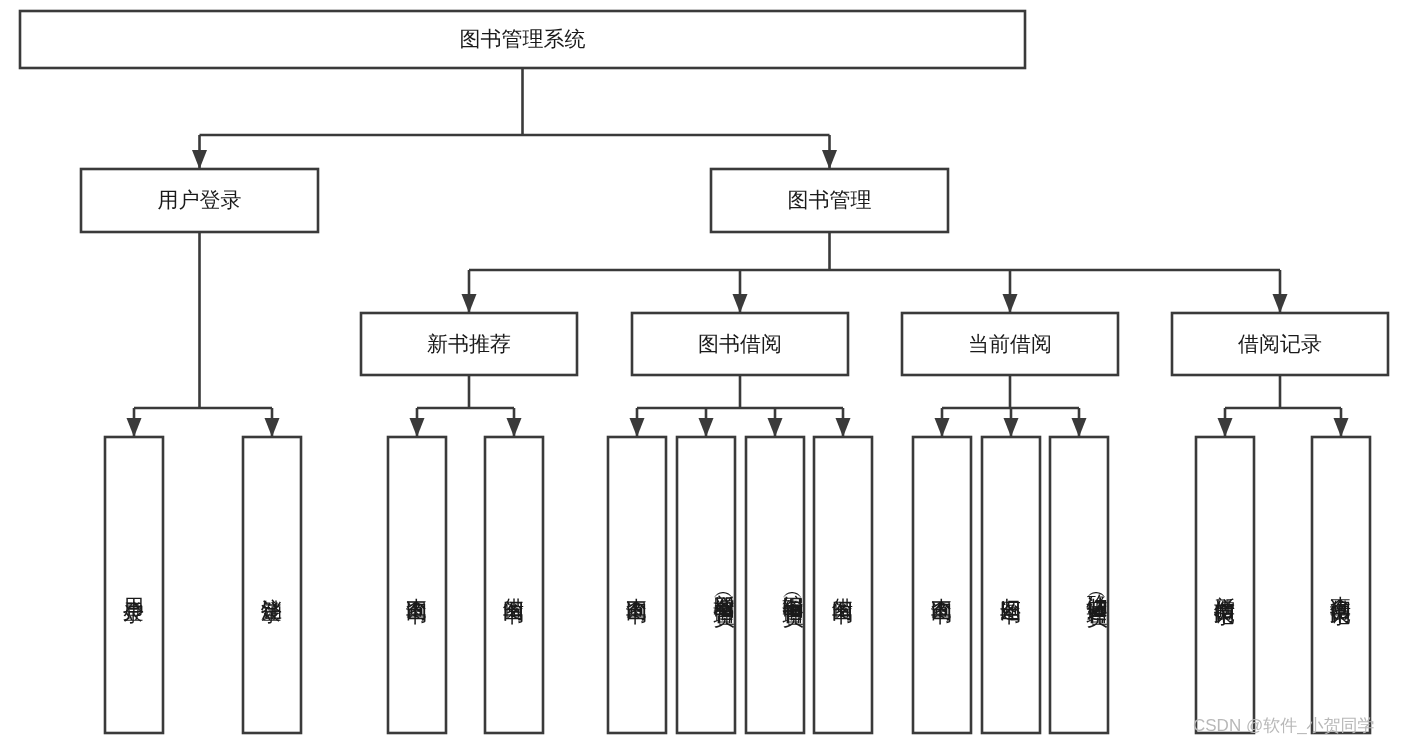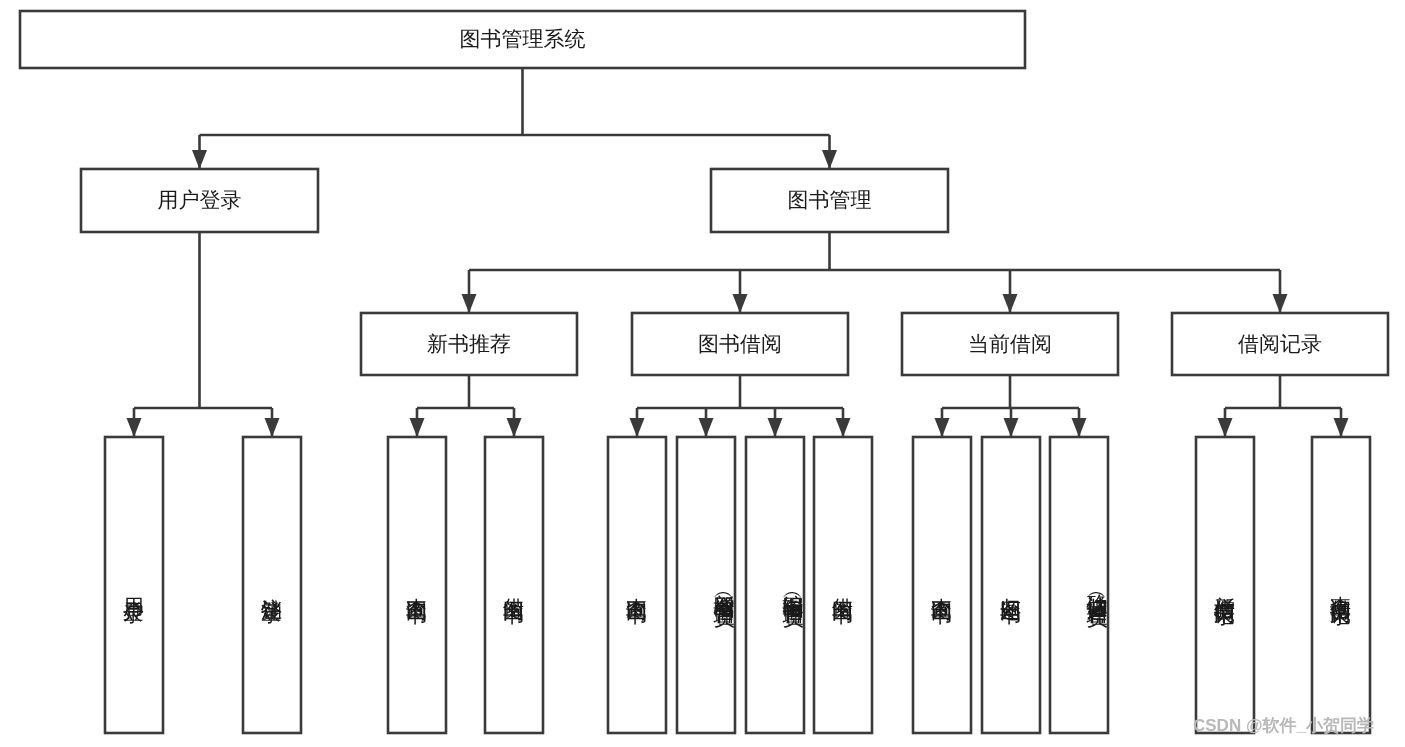--- a/index.html
+++ b/index.html
@@ -64,21 +64,20 @@
     pointer-events: none;
   }
   .watermark {
     position: absolute;
     font-family: "Liberation Sans", "DejaVu Sans", sans-serif;
     font-size: 17px;
     color: #b8b8b8;
     white-space: nowrap;
     left: 1193px;
     top: 714px;
-    font-weight: bold;
   }
 </style>
 </head>
 <body>
 
 <div id="diagram-root">
   <svg id="diagram-svg" viewBox="0 0 1405 747">
     <g id="connectors-layer">
         <line x1="522.5" y1="68" x2="522.5" y2="135" class="connector"></line>
         <line x1="199.5" y1="135" x2="829.5" y2="135" class="connector"></line>

